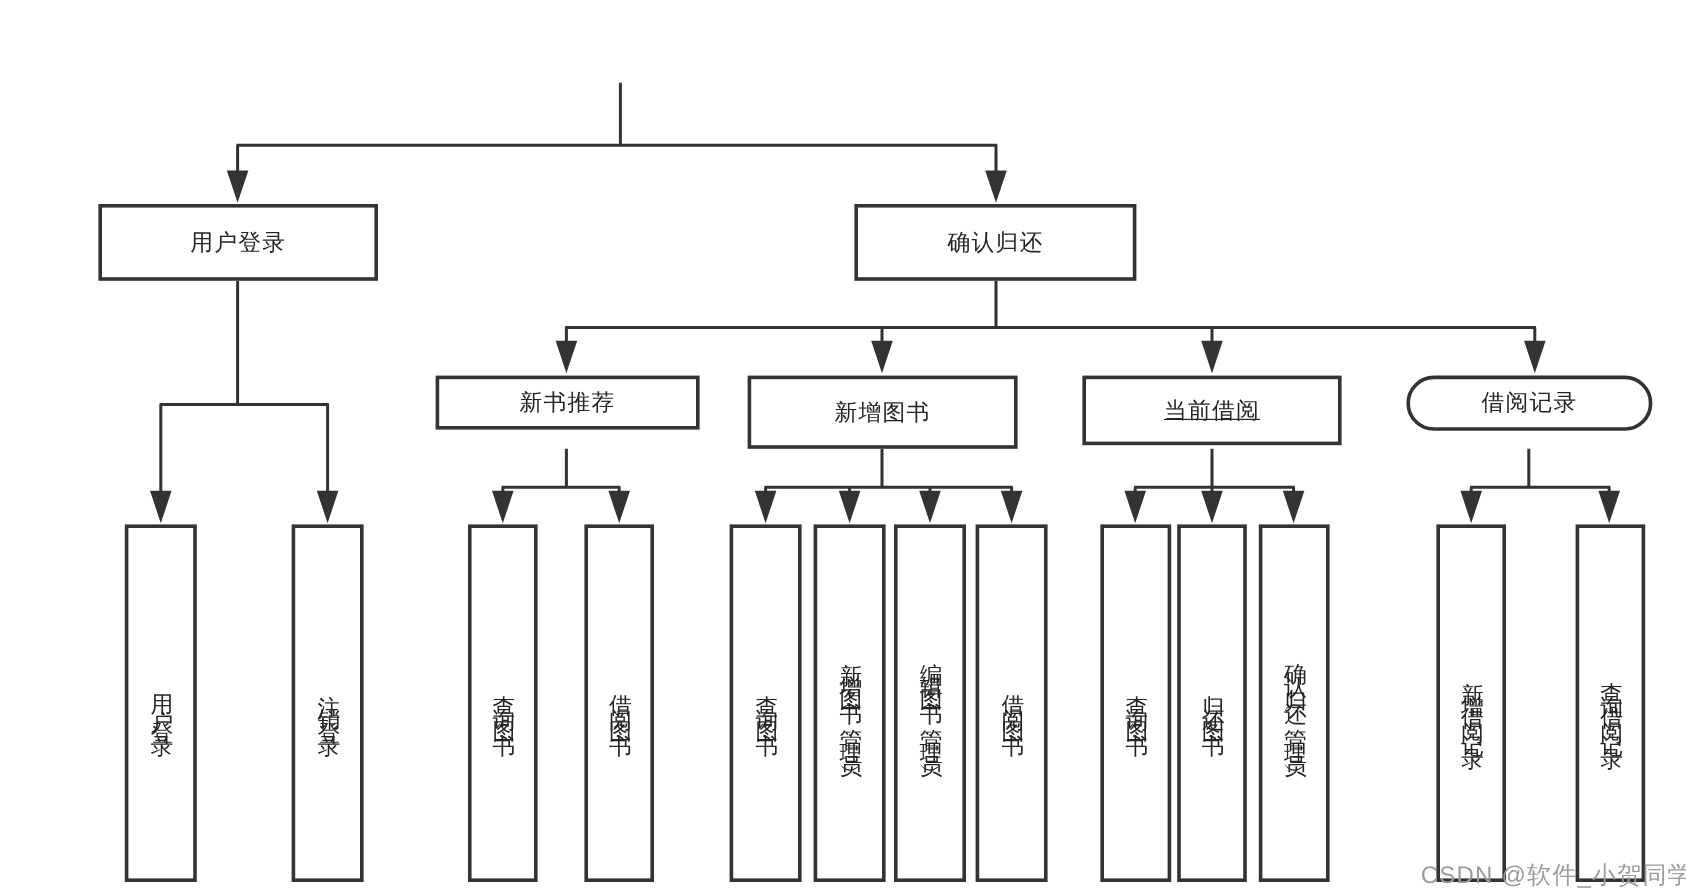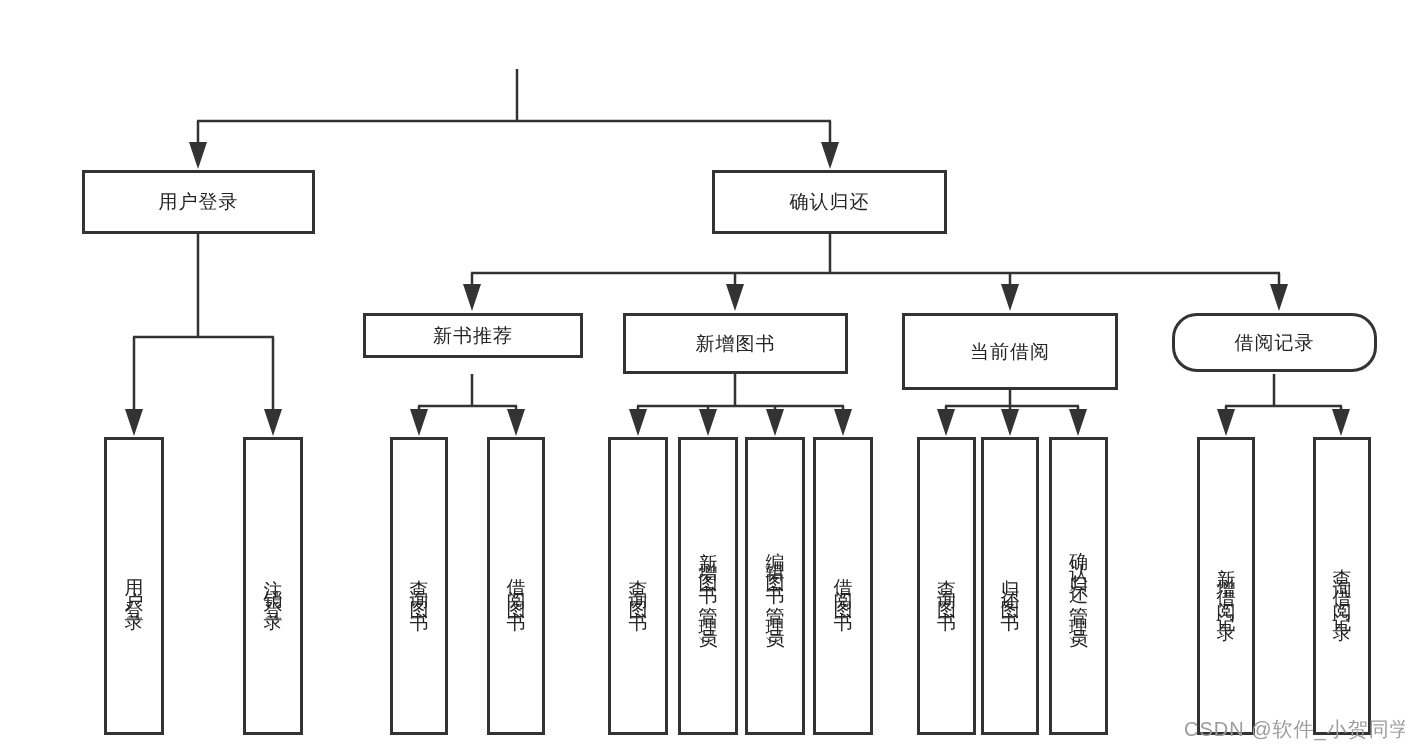--- a/index.html
+++ b/index.html
@@ -99,24 +99,24 @@
   <div class="node" style="left:712px;top:170px;width:235px;height:64px;">
     <span>确认归还</span>
   </div>
 
   <div class="node" style="left:363px;top:313px;width:220px;height:45px;">
     <span>新书推荐</span>
   </div>
   <div class="node" style="left:623px;top:313px;width:225px;height:61px;">
     <span>新增图书</span>
   </div>
-  <div class="node" style="left:902px;top:313px;width:216px;height:77px;">
+  <div class="node" style="left:902px;top:313px;width:216px;height:58px;text-decoration:underline;">
     <span>当前借阅</span>
   </div>
-  <div class="node" style="left:1172px;top:313px;width:205px;height:59px;border-radius:25px;">
+  <div class="node" style="left:1172px;top:313px;width:205px;height:46px;border-radius:25px;">
     <span>借阅记录</span>
   </div>
 
   <div class="leaf" style="left:104px;width:60px;">
     <span>用户登录</span>
   </div>
   <div class="leaf" style="left:243px;width:60px;">
     <span>注销登录</span>
   </div>
   <div class="leaf" style="left:390px;width:58px;">

